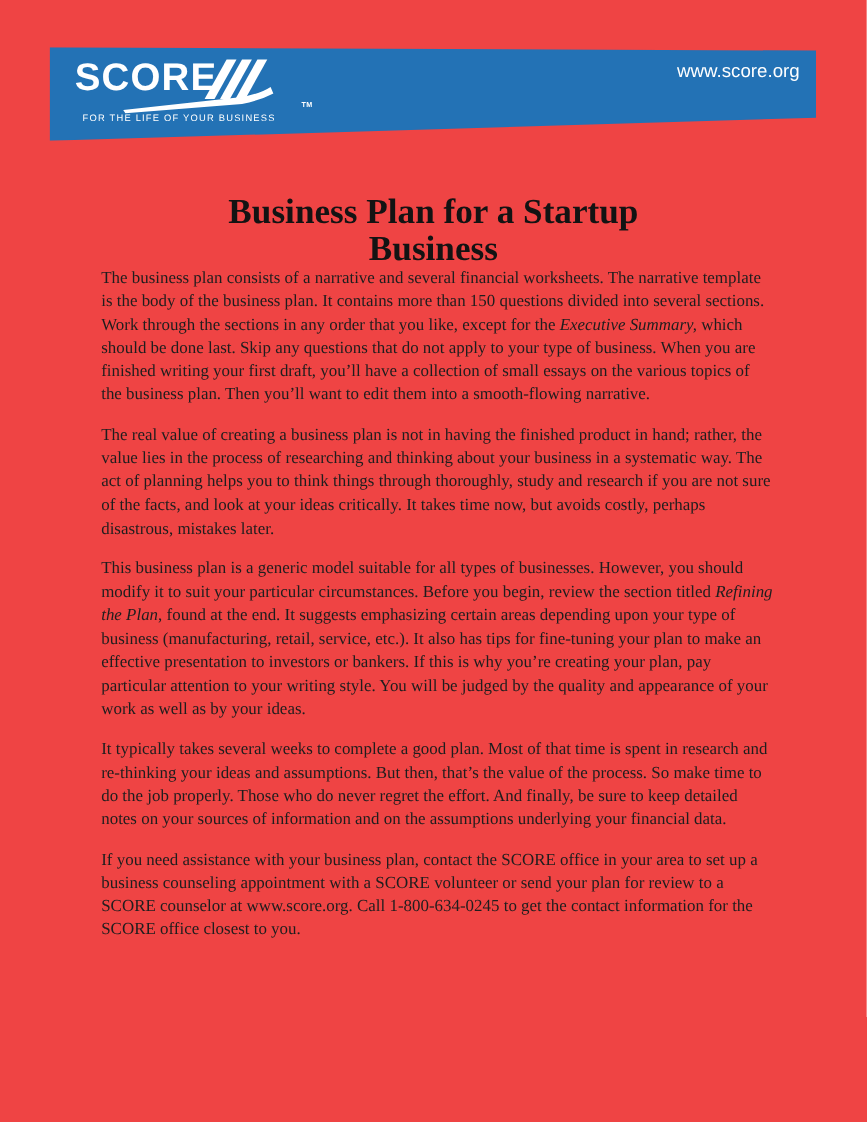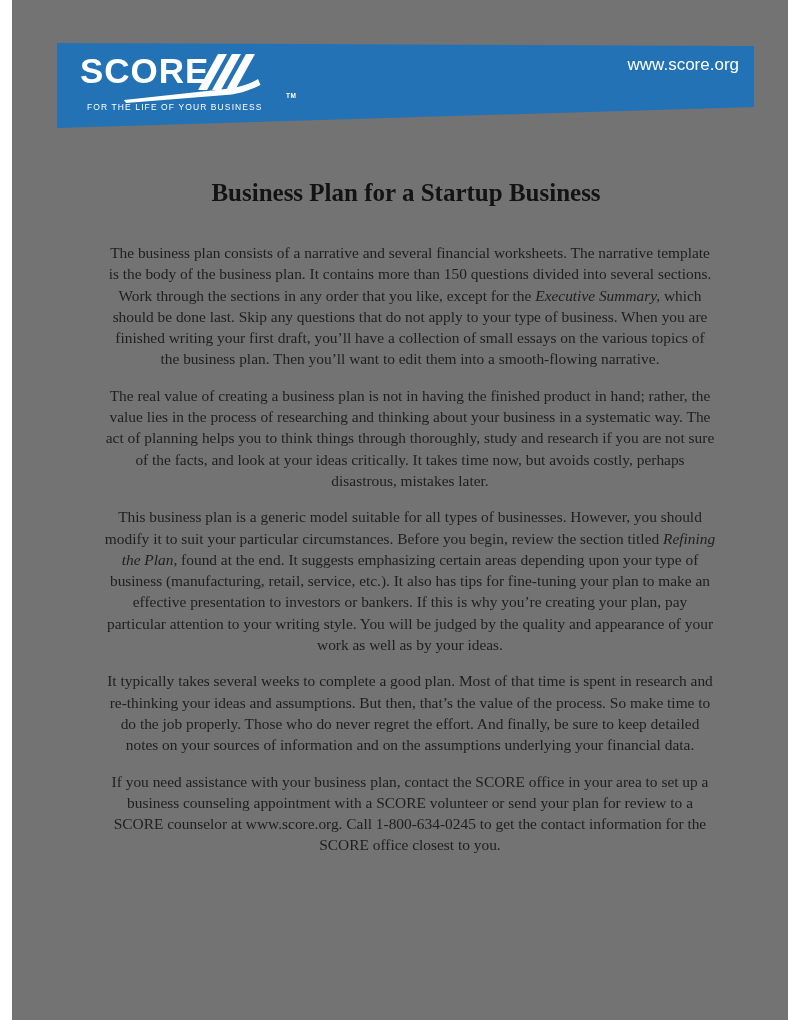--- a/index.html
+++ b/index.html
@@ -5,22 +5,21 @@
   * { margin: 0; padding: 0; box-sizing: border-box; }
   html, body { background: #ffffff; }
   body {
     width: 788px; height: 1020px;
     position: relative;
     font-family: "Liberation Serif", serif;
     overflow: hidden;
   }
   .page {
     position: absolute; inset: 0;
-    background: #737373;
-    margin-left: 12px;
+    background: #ef4444;
   }
 
   
   .banner {
     position: absolute;
     left: 45px; top: 40px;
     width: 697px; height: 92px;
   }
   .banner-bg {
     position: absolute; inset: 0;
@@ -63,21 +62,21 @@
     color: #ffffff;
   }
 
   
   .title {
     position: absolute;
     left: 0; top: 176px;
     width: 788px;
     text-align: center;
     font-weight: 700;
-    font-size: 25px;
+    font-size: 32px;
     line-height: 33px;
     color: #131313;
   }
   .title-inner {
     display: inline-block;
     max-width: 450px;
   }
   .body-text {
     position: absolute;
     left: 92px; top: 242px;
@@ -113,21 +112,21 @@
     </div>
 
     <div class="tagline">FOR THE LIFE OF YOUR BUSINESS</div>
     <div class="website">www.score.org</div>
   </div>
 
   <h1 class="title">
     <span class="title-inner">Business Plan for a Startup Business</span>
   </h1>
 
-  <div class="body-text" style="color: rgb(30, 30, 30); text-align: center;">
+  <div class="body-text" style="color: rgb(30, 30, 30);">
       <p class="para"><span>The business plan consists of a narrative and several financial worksheets. The narrative template is the body of the business plan. It contains more than 150 questions divided into several sections. Work through the sections in any order that you like, except for the </span><span class="italic">Executive Summary,</span><span> which should be done last. Skip any questions that do not apply to your type of business. When you are finished writing your first draft, you’ll have a collection of small essays on the various topics of the business plan. Then you’ll want to edit them into a smooth-flowing narrative.</span></p>
       <p class="para"><span>The real value of creating a business plan is not in having the finished product in hand; rather, the value lies in the process of researching and thinking about your business in a systematic way. The act of planning helps you to think things through thoroughly, study and research if you are not sure of the facts, and look at your ideas critically. It takes time now, but avoids costly, perhaps disastrous, mistakes later.</span></p>
       <p class="para"><span>This business plan is a generic model suitable for all types of businesses. However, you should modify it to suit your particular circumstances. Before you begin, review the section titled </span><span class="italic">Refining the Plan</span><span>, found at the end. It suggests emphasizing certain areas depending upon your type of business (manufacturing, retail, service, etc.). It also has tips for fine-tuning your plan to make an effective presentation to investors or bankers. If this is why you’re creating your plan, pay particular attention to your writing style. You will be judged by the quality and appearance of your work as well as by your ideas.</span></p>
       <p class="para"><span>It typically takes several weeks to complete a good plan. Most of that time is spent in research and re-thinking your ideas and assumptions. But then, that’s the value of the process. So make time to do the job properly. Those who do never regret the effort. And finally, be sure to keep detailed notes on your sources of information and on the assumptions underlying your financial data.</span></p>
       <p class="para"><span>If you need assistance with your business plan, contact the SCORE office in your area to set up a business counseling appointment with a SCORE volunteer or send your plan for review to a SCORE counselor at www.score.org. Call 1-800-634-0245 to get the contact information for the SCORE office closest to you.</span></p>
     </div>
 
 </div>
 
 </body></html>

